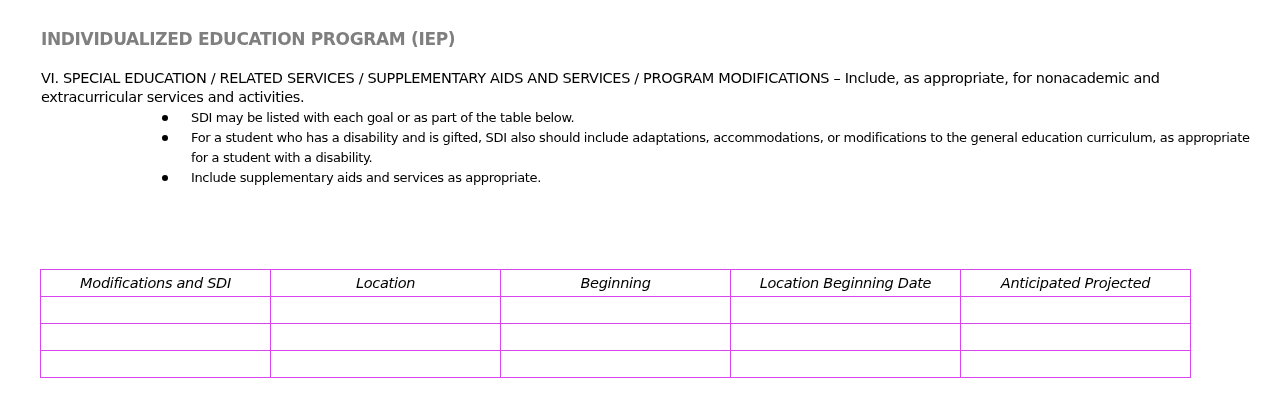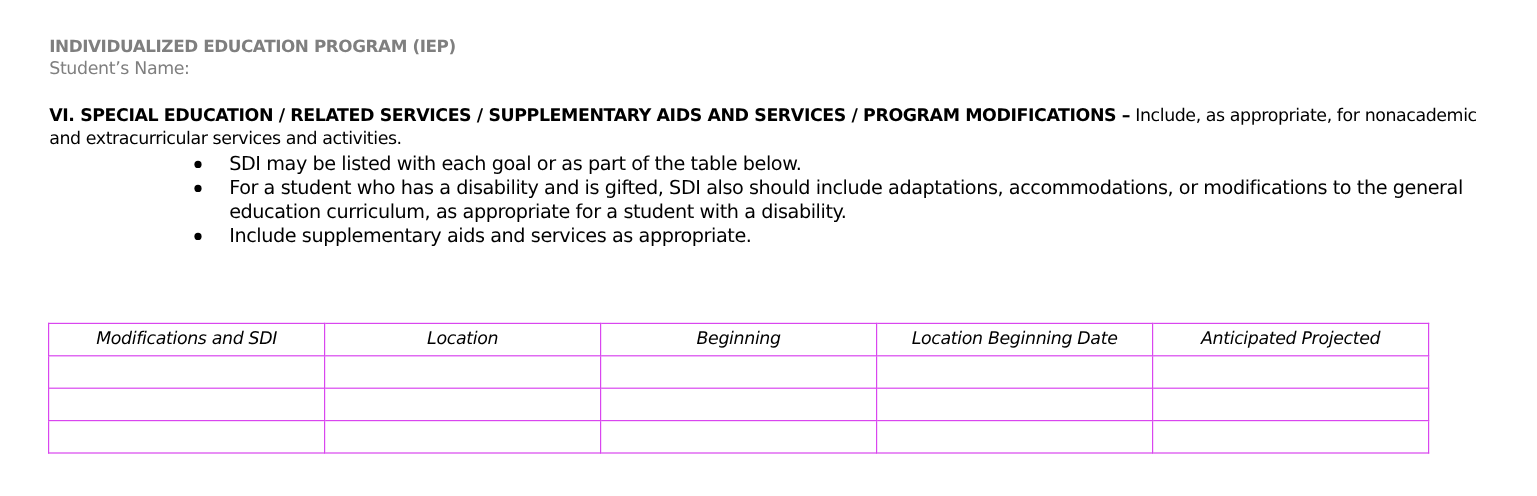--- a/index.html
+++ b/index.html
@@ -2,39 +2,39 @@
 <html><head>
 <meta charset="utf-8">
 <style>
   html, body { margin: 0; padding: 0; background: #ffffff; }
   body {
     width: 1281px; height: 413px; position: relative; overflow: hidden;
     font-family: "DejaVu Sans", sans-serif; color: #000;
   }
   .page { position: absolute; left: 41px; top: 30px; width: 1210px; }
   .hdr-title {
-    font-size: 14px; font-weight: bold; color: #7f7f7f; line-height: 19px;
+    font-size: 17px; font-weight: bold; color: #7f7f7f; line-height: 19px;
     letter-spacing: -0.35px;
   }
   .hdr-name {
     font-size: 14.5px; color: #7f7f7f; line-height: 19px; letter-spacing: -0.3px;
   }
   .section-vi {
     margin-top: 20px; font-size: 14.5px; line-height: 19px; letter-spacing: -0.35px;
   }
-  .section-vi .bold { font-weight: bold; }
+  .section-vi .bold { font-weight: normal; }
   .section-a {
     margin-top: 20px; font-size: 14.5px; line-height: 19px; letter-spacing: -0.35px;
     font-weight: bold;
   }
   ul.bullets {
     list-style: none; margin: 1px 0 0 0; padding: 0 0 0 121px;
   }
   ul.bullets li {
-    position: relative; padding-left: 29px; font-size: 16px; line-height: 20px;
+    position: relative; padding-left: 29px; font-size: 13px; line-height: 20px;
     letter-spacing: -0.35px;
   }
   ul.bullets li .dot {
     position: absolute; left: 0; top: 7px; width: 6px; height: 6px;
     background: #000; border-radius: 50%;
   }
   table.sdi {
     position: absolute; left: 40px; top: 269px;
     border-collapse: collapse; table-layout: fixed; width: 1147px;
   }
@@ -45,21 +45,20 @@
     height: 26px; font-weight: normal; font-style: italic; font-size: 14.5px;
     letter-spacing: -0.3px; text-align: center; vertical-align: middle;
   }
   table.sdi td { height: 26px; }
 </style>
 </head>
 <body>
 
 <div class="page">
   <div class="hdr-title">INDIVIDUALIZED EDUCATION PROGRAM (IEP)</div>
-  <div class="hdr-name">Student’s Name:</div>
 
   <div class="section-vi">
     <span class="bold">VI. SPECIAL EDUCATION / RELATED SERVICES / SUPPLEMENTARY AIDS AND SERVICES / PROGRAM MODIFICATIONS –</span><span> Include, as appropriate, for nonacademic and extracurricular services and activities.</span>
   </div>
 
 
   <ul class="bullets">
     <li>
       <span class="dot"></span>
       <span>SDI may be listed with each goal or as part of the table below.</span>

